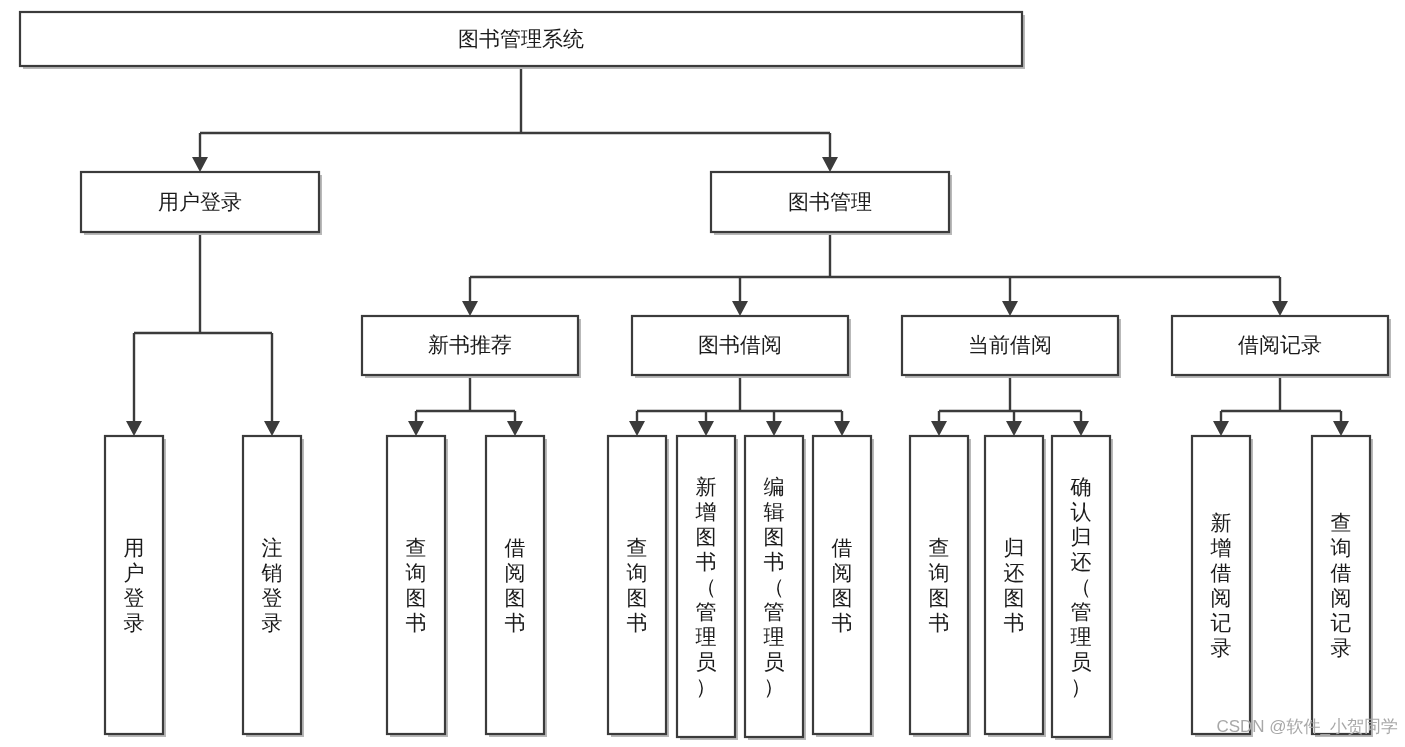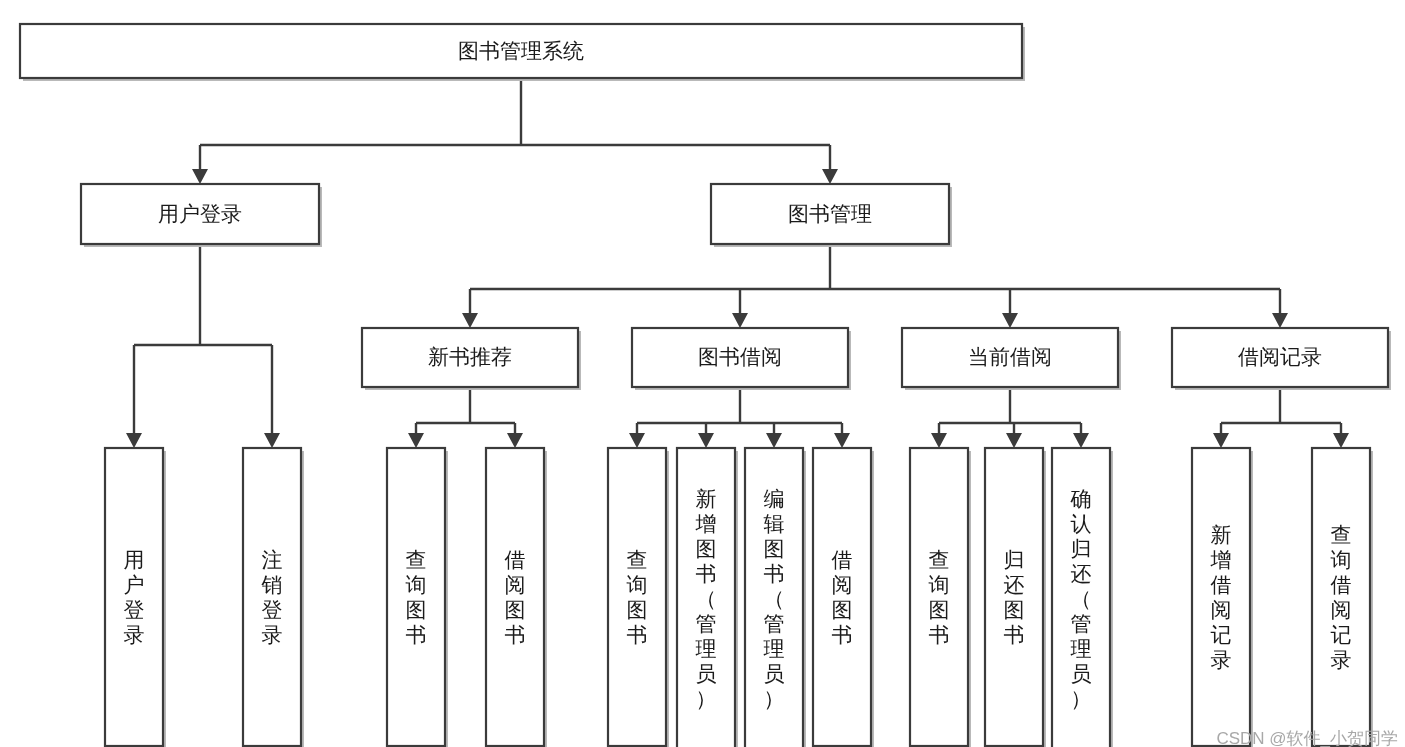--- a/index.html
+++ b/index.html
@@ -10,21 +10,21 @@
   body {
     width: 1405px;
     height: 747px;
     position: relative;
     font-family: "Liberation Sans", "DejaVu Sans", sans-serif;
     overflow: hidden;
   }
   #diagram-root {
     position: absolute;
     left: 0;
-    top: 12px;
+    top: 0;
     width: 1405px;
     height: 545px;
   }
   .node-box {
     fill: #ffffff;
     stroke: #3b3b3b;
     stroke-width: 2.2;
   }
   .node-shadow {
     fill: #b9b9b9;

